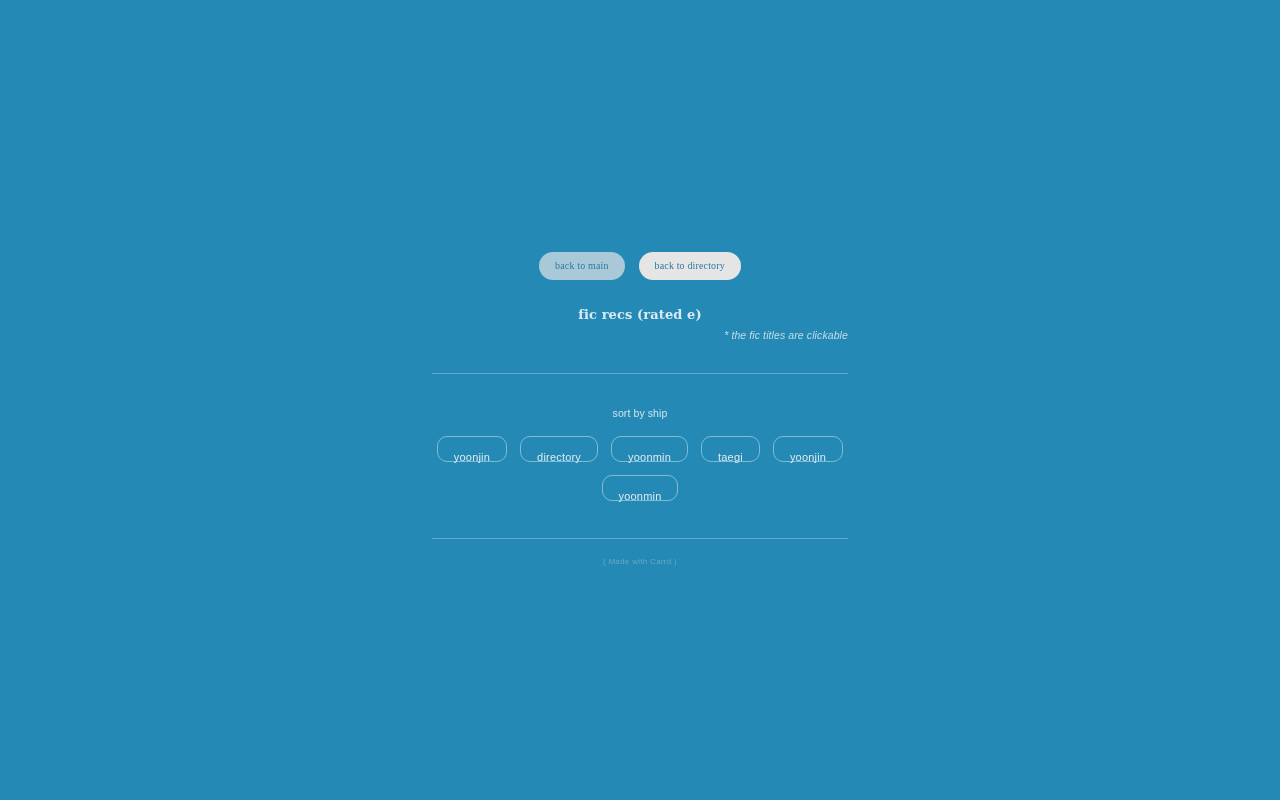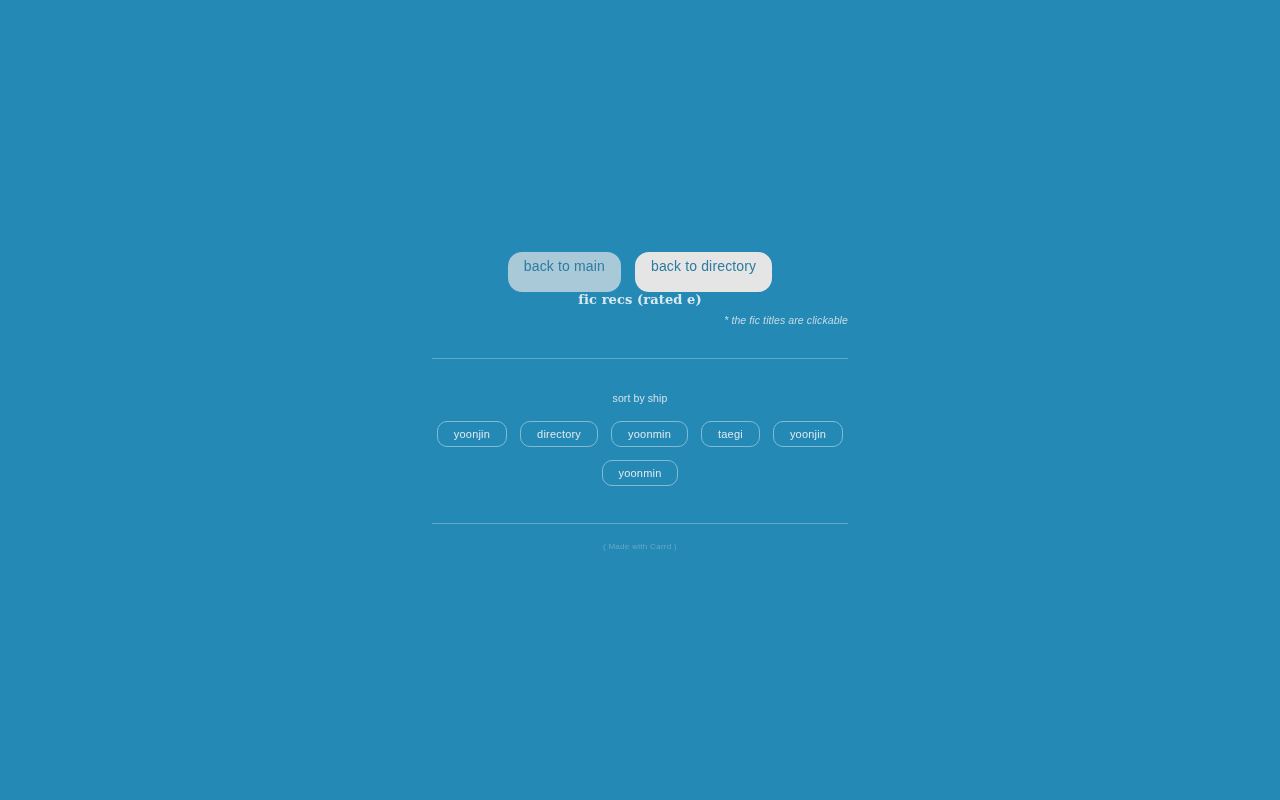--- a/index.html
+++ b/index.html
@@ -41,44 +41,45 @@
     justify-content:center;
     gap:14px;
     width:100%;
   }
 
   .nav-btn {
     border:none;
     outline:none;
     cursor:pointer;
     border-radius:14px;
-    height:40px;
+    height:28px;
     padding:0 16px;
-    font-family:Liberation Sans, sans-serif;
-    font-size:14px;
+    font-family:Liberation Serif, serif;
+    font-size:10px;
     font-weight:400;
     letter-spacing:0.15px;
     line-height:28px;
     white-space:nowrap;
     display:inline-block;
     text-decoration:none;
   }
 
   .nav-btn--main {
     background:#a9c9d9;
     color:#2d7b9e;
   }
 
   .nav-btn--directory {
     background:#e5e5e5;
     color:#2d7b9e;
   }
 
   
   .heading-block {
+    margin-top:27px;
     text-align:center;
     width:100%;
   }
 
   .page-title {
     font-family:"DejaVu Serif", "Liberation Serif", serif;
     font-size:13px;
     font-weight:700;
     color:#d9e9f1;
     letter-spacing:0.1px;
@@ -133,21 +134,21 @@
     width:416px;
     margin-left:auto;
     margin-right:auto;
   }
 
   .ship-btn {
     background:transparent;
     border:1px solid #7fbcd4;
     border-radius:10px;
     height:26px;
-    padding:0 16px;
+    padding:8px 16px;
     cursor:pointer;
     outline:none;
     font-family:"Liberation Sans", sans-serif;
     font-size:11px;
     font-weight:400;
     color:#ddeaf2;
     letter-spacing:0.2px;
     line-height:24px;
     white-space:nowrap;
     display:inline-block;

